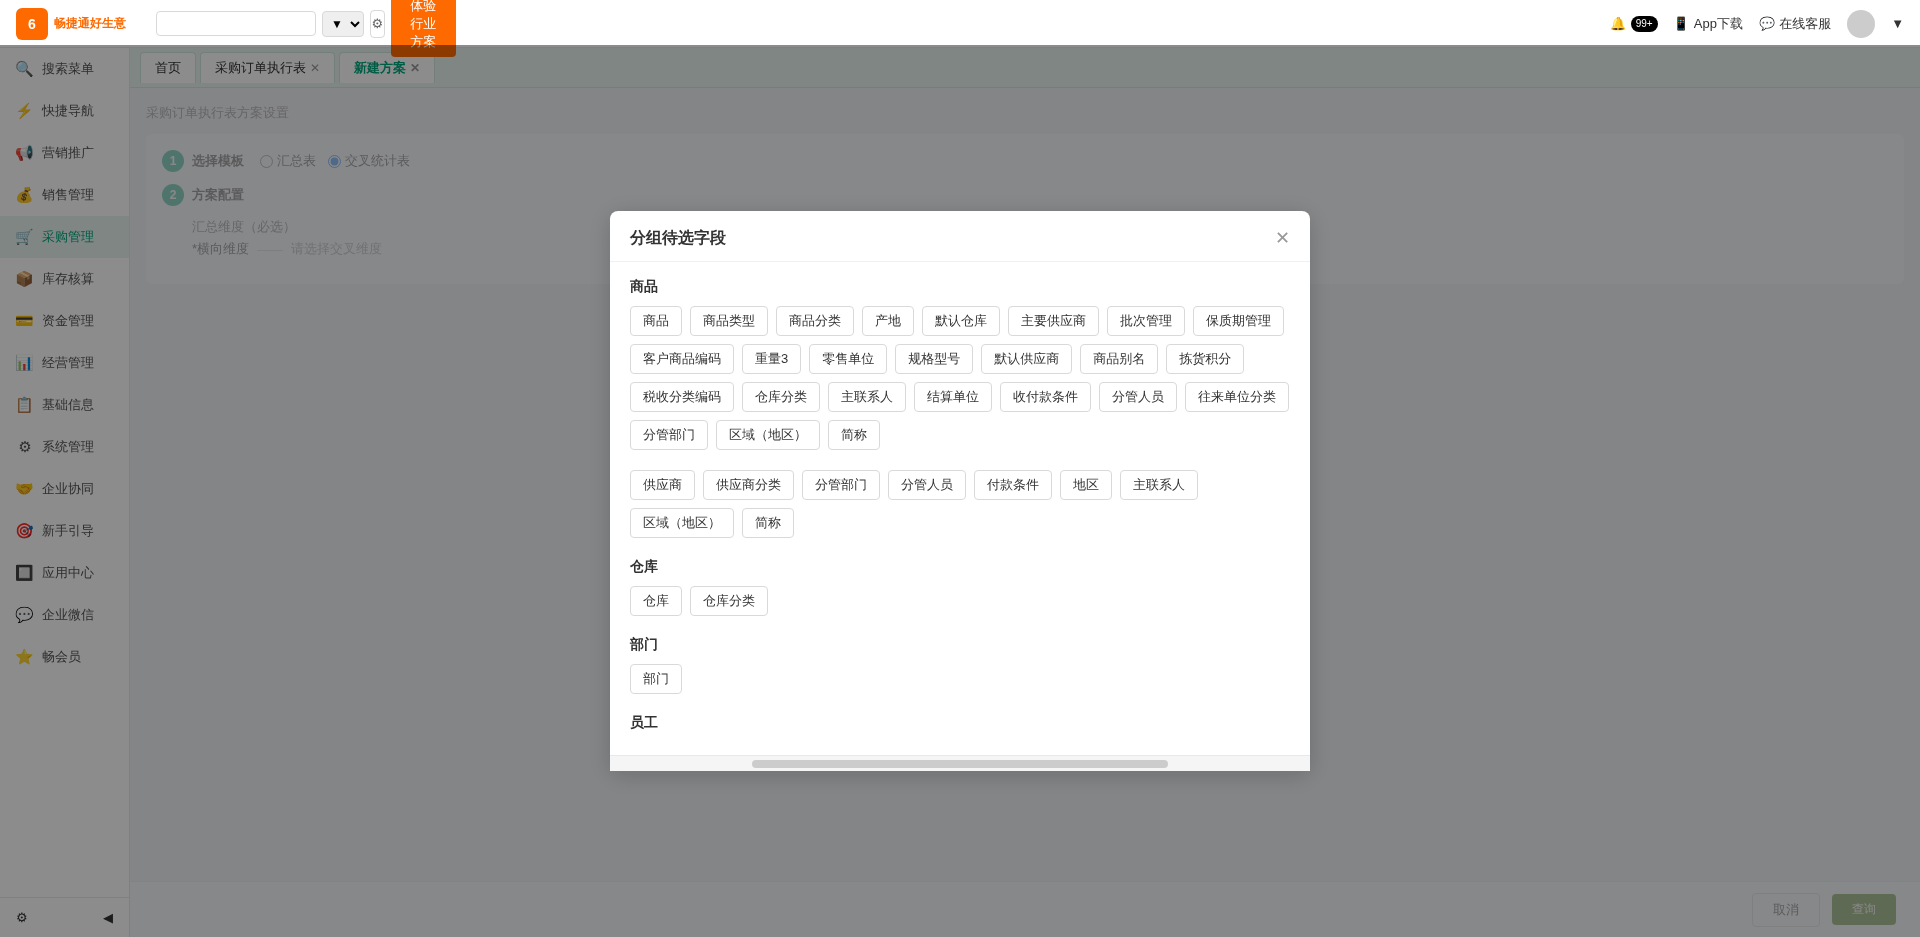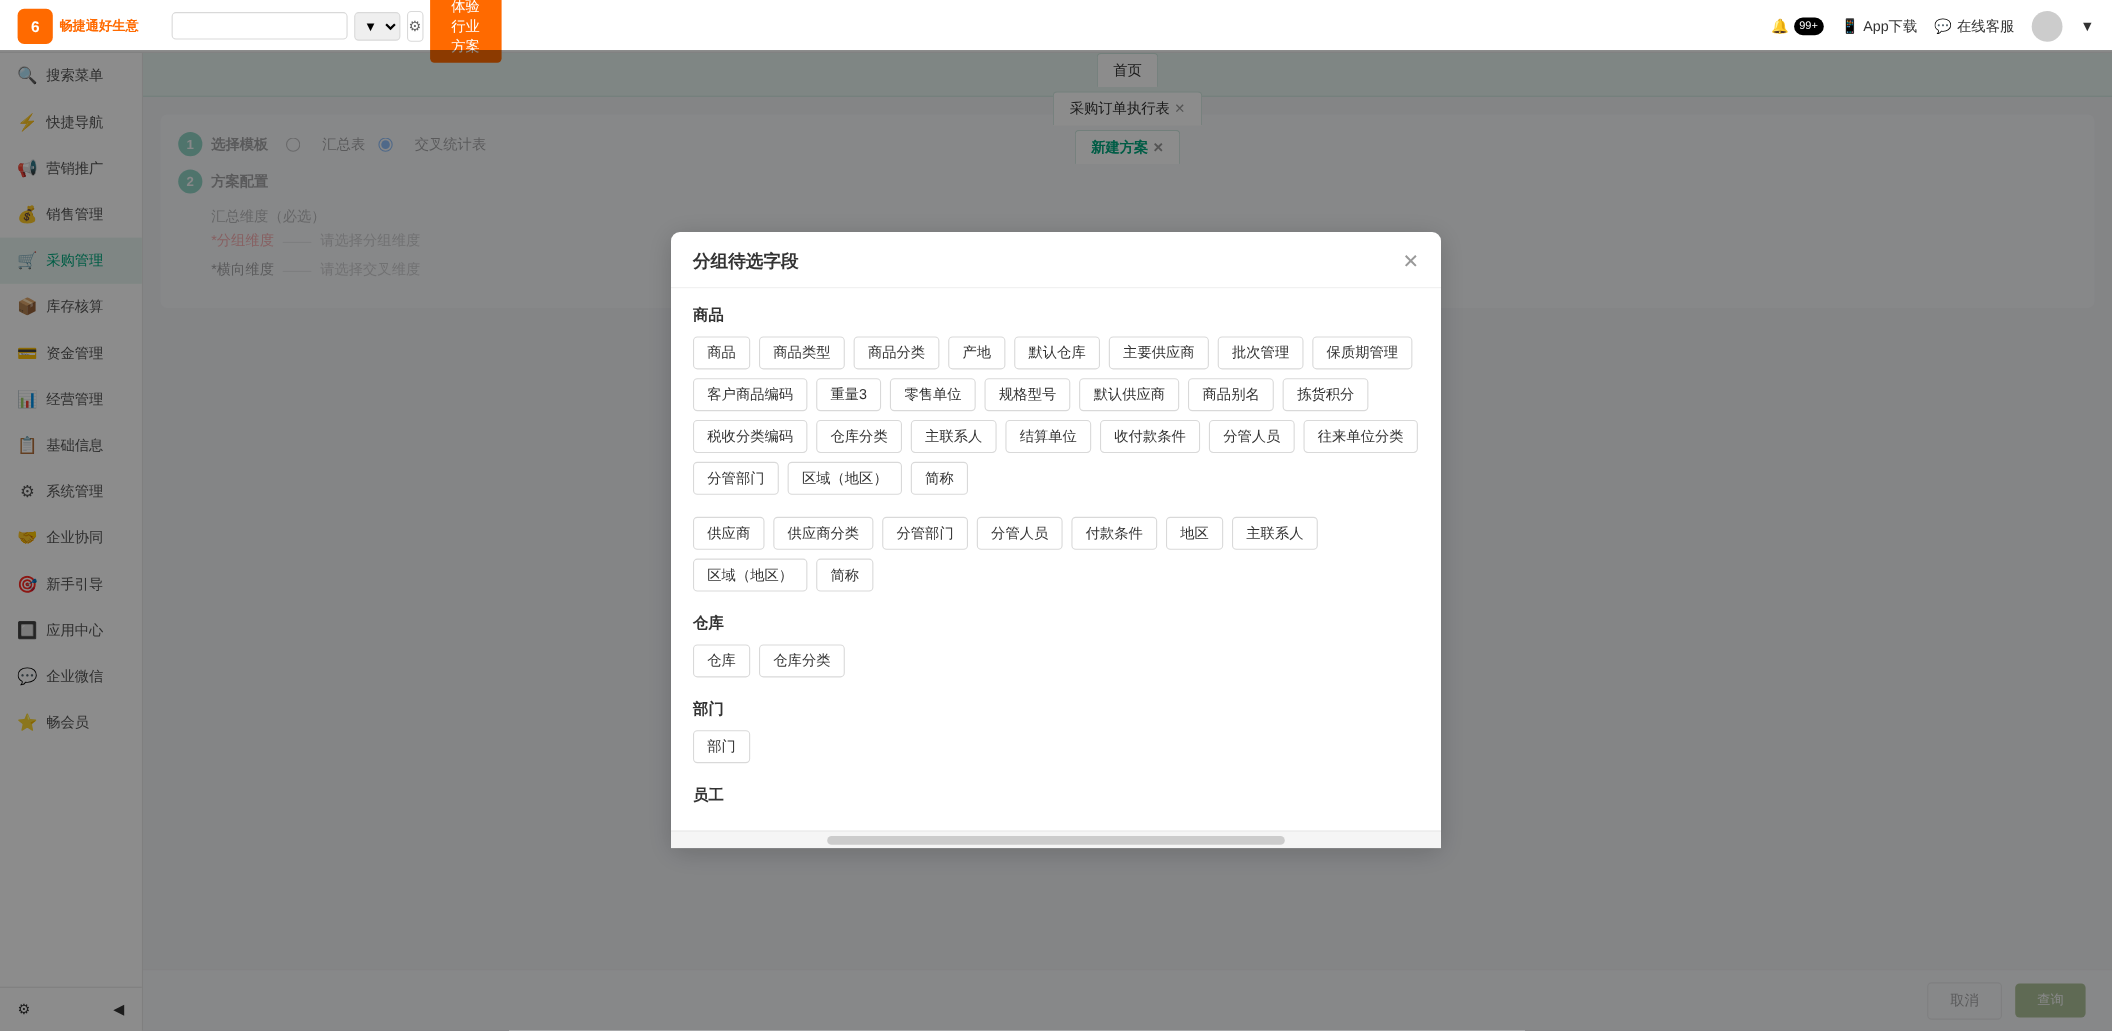--- a/index.html
+++ b/index.html
@@ -79,21 +79,20 @@
       height: 40px;
       background: #e8f5f0;
       display: flex;
       align-items: center;
       padding: 0 10px;
       position: fixed;
       top: 48px; left: 130px; right: 0;
       z-index: 99;
       gap: 4px;
       border-bottom: 1px solid #d0e8e0;
-      flex-direction: column;
     }
     .tab-item {
       padding: 6px 14px;
       background: #fff;
       border-radius: 4px 4px 0 0;
       cursor: pointer;
       font-size: 13px;
       display: flex; align-items: center; gap: 4px;
       color: #333;
       border: 1px solid #d0e8e0;
@@ -176,21 +175,21 @@
     .step-num {
       width: 22px; height: 22px;
       background: #00a87e;
       color: #fff;
       border-radius: 50%;
       display: flex; align-items: center; justify-content: center;
       font-size: 12px; font-weight: bold;
     }
     .step-label { font-size: 13px; font-weight: bold; }
     .radio-group { display: flex; align-items: center; gap: 12px; margin-left: 8px; }
-    .radio-item { display: flex; align-items: center; gap: 20px; cursor: pointer; font-size: 13px; }
+    .radio-item { display: flex; align-items: center; gap: 4px; cursor: pointer; font-size: 13px; }
 
     
     .overlay {
       position: fixed;
       inset: 0;
       background: rgba(0,0,0,0.45);
       z-index: 200;
       display: flex;
       align-items: center;
       justify-content: center;
@@ -409,20 +408,21 @@
     <span>采购订单执行表</span>
     <span class="tab-close">✕</span>
   </div>
   <div class="tab-item active">
     <span>新建方案</span>
     <span class="tab-close">✕</span>
   </div>
 </div>
 
 <div class="main-content bg-dimmed">
+  <div class="page-breadcrumb">采购订单执行表方案设置</div>
   <div class="form-card">
     <div class="step-row">
       <div class="step-num">1</div>
       <span class="step-label">选择模板</span>
       <div class="radio-group">
         <label class="radio-item">
           <input type="radio" name="template" style=""> 
             <span>汇总表</span>
         </label>
         <label class="radio-item">
@@ -430,25 +430,20 @@
             <span>交叉统计表</span>
         </label>
       </div>
     </div>
     <div class="step-row">
       <div class="step-num">2</div>
       <span class="step-label">方案配置</span>
     </div>
     <div style="margin-left:30px; margin-bottom:10px;">
       <div style="margin-bottom:4px; color:#666; font-size:13px;">汇总维度（必选）</div>
-      <div style="display:flex; align-items:center; gap:8px; margin-bottom:8px;">
-        <span style="color:#ff4d4f;">*分组维度</span>
-        <span style="color:#ccc;">——</span>
-        <span style="color:#999;">请选择分组维度</span>
-      </div>
       <div style="display:flex; align-items:center; gap:8px; margin-bottom:8px;">
         <span>*横向维度</span>
         <span style="color:#ccc;">——</span>
         <span style="color:#999;">请选择交叉维度</span>
       </div>
     </div>
   </div>
 </div>
 
 <div class="page-footer bg-dimmed">

